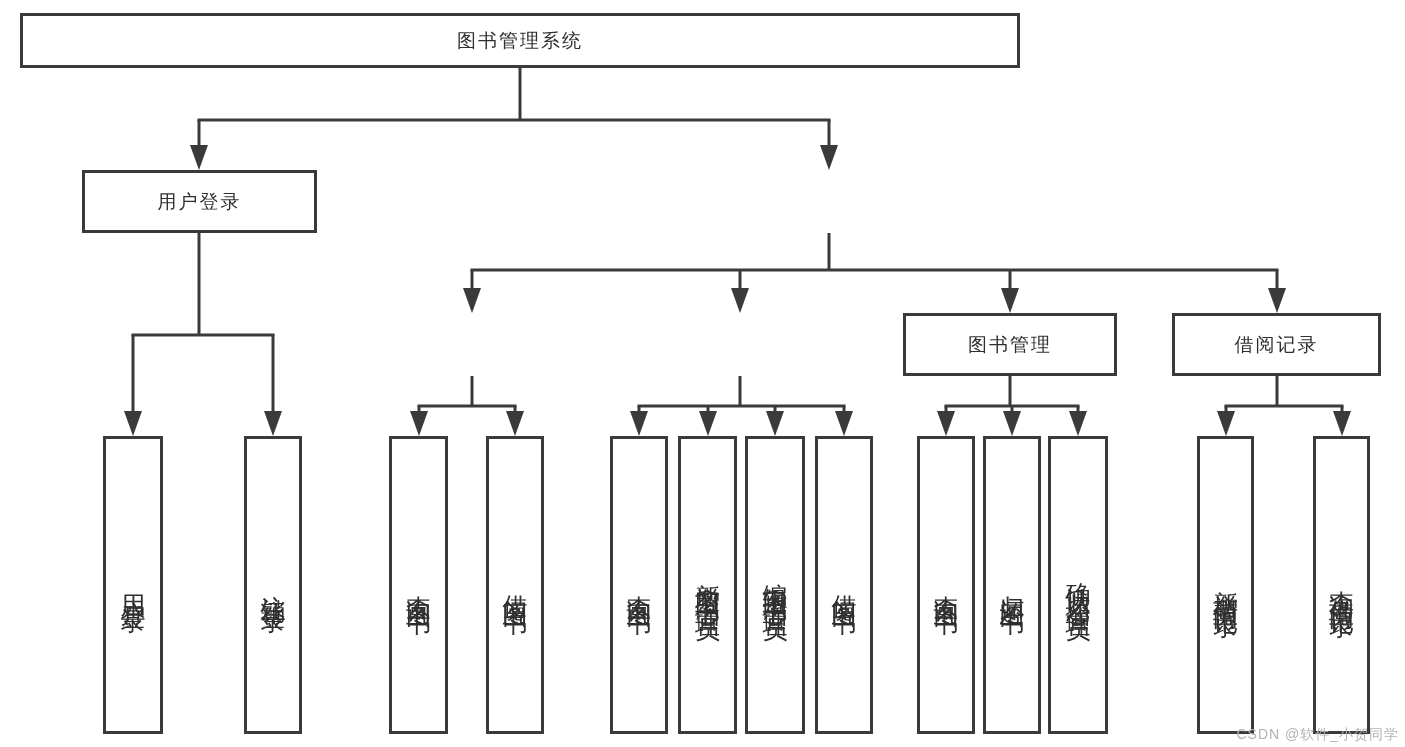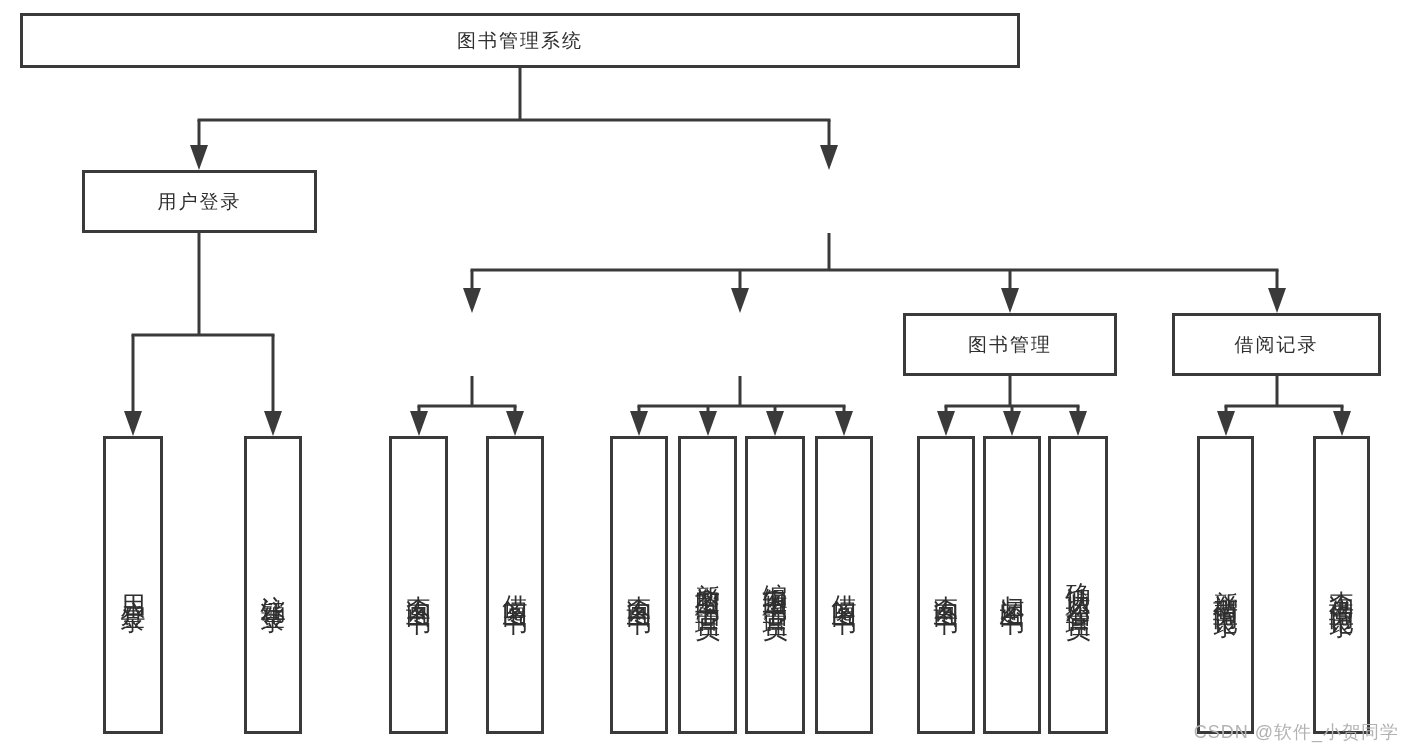--- a/index.html
+++ b/index.html
@@ -47,21 +47,21 @@
     text-orientation: mixed;
     font-size: 25px;
     letter-spacing: 5px;
     line-height: 1;
     white-space: nowrap;
   }
   .watermark {
     position: absolute;
     right: 6px;
     bottom: 3px;
-    font-size: 18px;
+    font-size: 14px;
     color: var(--watermark);
     letter-spacing: 1px;
     z-index: 3;
     white-space: nowrap;
   }
 </style>
 </head>
 <body>
 
 <div class="canvas">

